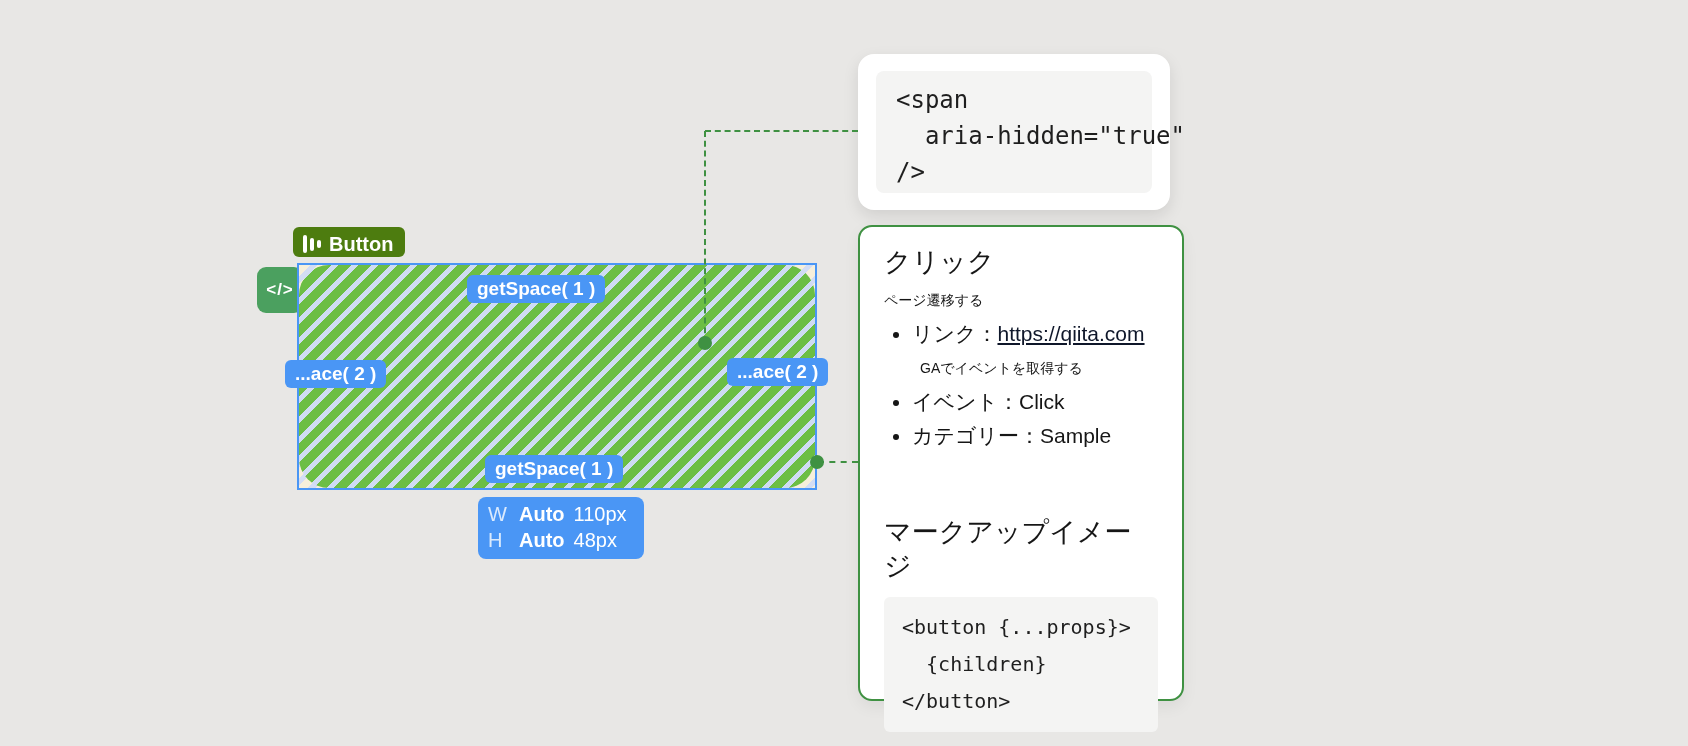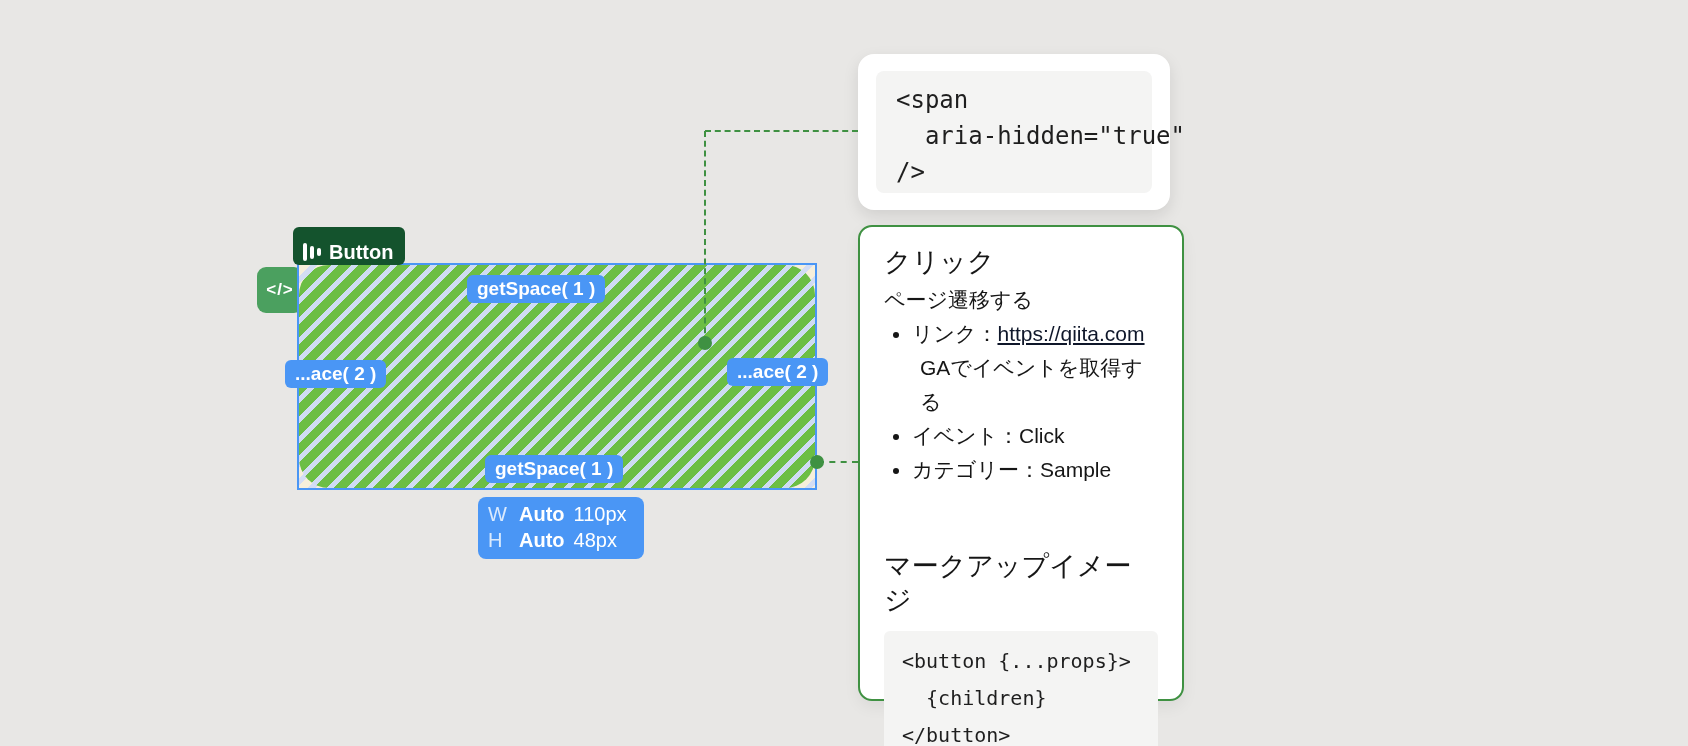--- a/index.html
+++ b/index.html
@@ -22,22 +22,22 @@
   .btn-text{font-size:84px;font-weight:600;color:#0c0c0c;white-space:nowrap;letter-spacing:2px;line-height:1;}
   .gap-zone{width:22px;height:100%;
     background:repeating-linear-gradient(135deg,#ffffff 0 5px,#f096b8 5px 9px);}
   .icon-zone{flex:1;height:100%;background:#6cbe44;position:relative;}
   .icon-box{position:absolute;left:-2px;right:0;top:33px;height:79px;border:2px dashed #7ab1f8;
     box-sizing:border-box;display:flex;align-items:center;justify-content:center;}
 
   
   .blabel{position:absolute;background:#4a96f5;color:#fff;font-weight:700;font-size:19px;
     line-height:28px;padding:0 10px;border-radius:6px;white-space:nowrap;z-index:5;}
-  .tag-label{position:absolute;left:293px;top:227px;background:#14532d;color:#fff;z-index:5;
-    border-radius:6px;height:26px;display:flex;align-items:center;gap:8px;padding:12px 12px 0 10px;
+  .tag-label{position:absolute;left:293px;top:227px;background:#4d7c0f;color:#fff;z-index:5;
+    border-radius:6px;height:26px;display:flex;align-items:center;gap:8px;padding:4px 12px 0 10px;
     font-size:20px;font-weight:600;}
   .tag-bars{display:flex;align-items:center;gap:3px;height:20px;}
   .tag-bars i{display:block;width:4px;border-radius:2px;background:#fff;}
   .tag-bars i:nth-child(1){height:18px;}
   .tag-bars i:nth-child(2){height:13px;}
   .tag-bars i:nth-child(3){height:8px;}
   .size-label{position:absolute;left:478px;top:497px;background:#4a96f5;border-radius:8px;z-index:5;
     color:#fff;font-size:20px;padding:5px 12px 7px 10px;display:grid;
     grid-template-columns:22px auto 58px;column-gap:9px;row-gap:2px;line-height:24px;}
   .size-label .dim{opacity:.8;}
@@ -58,21 +58,21 @@
     border-radius:16px;box-shadow:0 6px 16px rgba(0,0,0,.10);z-index:4;box-sizing:border-box;padding:17px 18px;}
   .codeblock{background:#f4f4f3;border-radius:8px;padding:11px 20px;box-sizing:border-box;height:100%;}
   .codeblock pre{margin:0;font-family:"DejaVu Sans Mono","Liberation Mono",monospace;
     font-size:24px;line-height:36px;color:#1e1e1e;white-space:pre;}
 
   
   .spec-card{position:absolute;left:858px;top:225px;width:326px;height:476px;background:#fff;
     border:2px solid #3f9142;border-radius:14px;box-sizing:border-box;z-index:4;
     box-shadow:0 6px 16px rgba(0,0,0,.06);padding:18px 24px;color:#161616;}
   .spec-title{font-size:27px;font-weight:400;line-height:34px;margin:0;}
-  .spec-p{font-size:21px;line-height:34px;margin:4px 0 0;}
+  .spec-p{font-size:14px;line-height:34px;margin:4px 0 0;}
   .spec-ul{margin:0;padding:0 0 0 28px;font-size:21px;line-height:34px;}
   .spec-ul li{margin:0;}
   .spec-link{color:#0f172a;text-decoration:underline;}
   .markup-title{margin-top:62px;}
   .spec-code{margin-top:14px;background:#f4f4f3;border-radius:6px;padding:12px 18px;}
   .spec-code pre{margin:0;font-family:"DejaVu Sans Mono","Liberation Mono",monospace;
     font-size:20px;line-height:37px;color:#1e1e1e;white-space:pre;}
 </style>
 </head>
 <body>

